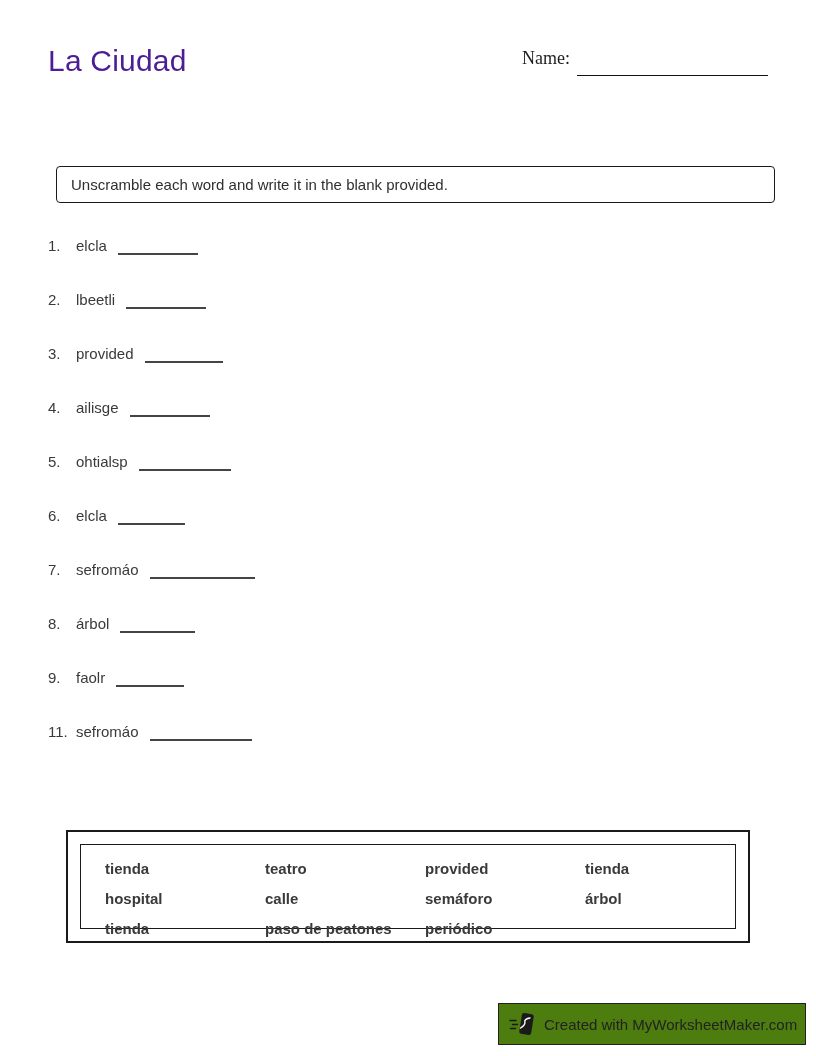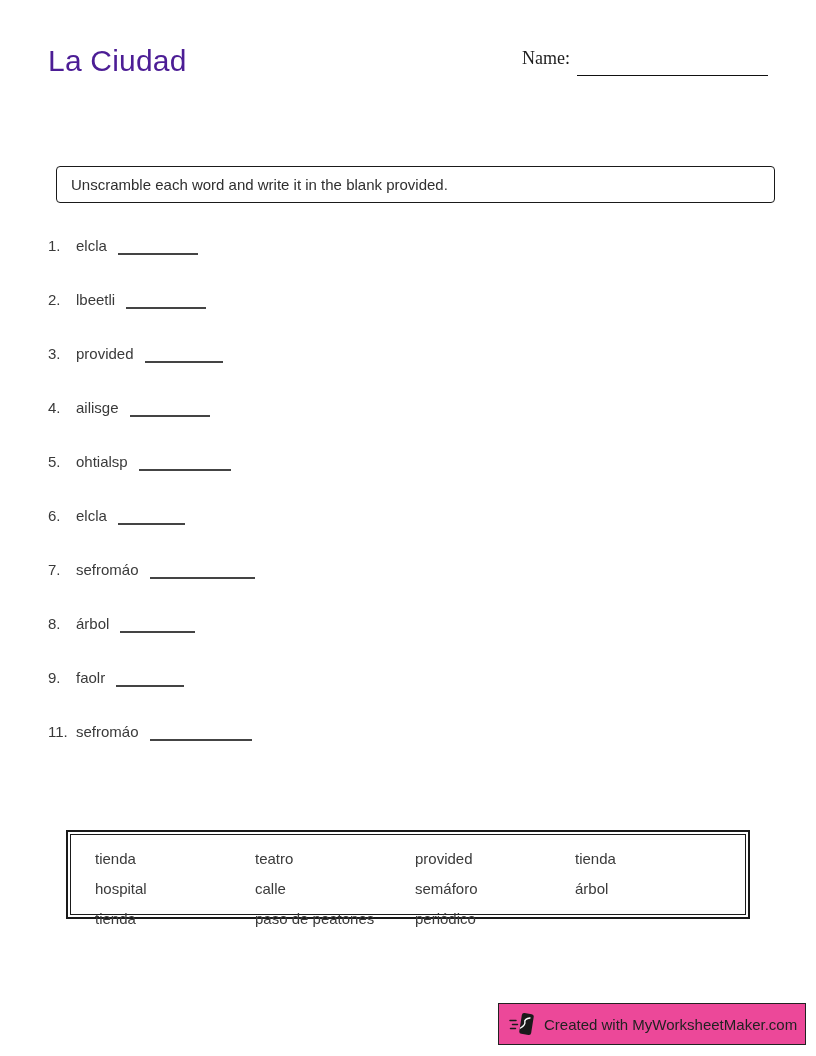--- a/index.html
+++ b/index.html
@@ -53,22 +53,22 @@
   .item-num { min-width:28px; }
   .item-word { margin-right:11px; white-space:nowrap; }
   .blank {
     display:inline-block; height:17px;
     border-bottom:2px solid #444444;
   }
 
   
   .word-bank-outer {
     position:absolute; left:66px; top:830px;
-    width:684px; height:89px; box-sizing:border-box;
-    border:2px solid #1a1a1a; padding:2px;
+    width:684px; height:113px; box-sizing:border-box;
+    border:2px solid #1a1a1a; padding:12px;font-weight:bold;
   }
   .word-bank-inner {
     width:100%; height:100%; box-sizing:border-box;
     border:1px solid #1a1a1a;
     padding:8px 0 0 24px;
     display:grid;
     grid-template-columns:160px 160px 160px auto;
     grid-auto-rows:30px;
     align-items:center;
     font-size:15px; color:#3a3a3a;
@@ -76,21 +76,21 @@
   .bank-word { white-space:nowrap; }
 
   
   .footer-badge {
     position:absolute; left:498px; top:1003px;
     width:308px; height:42px; box-sizing:border-box;
     border:1.5px solid #222222;
     display:flex; align-items:center;
     padding-left:10px; gap:8px;
     font-size:15px; color:#222222;
-    background:#ec4899;
+    background:#4d7c0f;
   }
   .logo { display:flex; align-items:center; }
 </style>
 </head>
 <body>
 
 <div class="page">
 
   <div class="title">La Ciudad</div>
 

